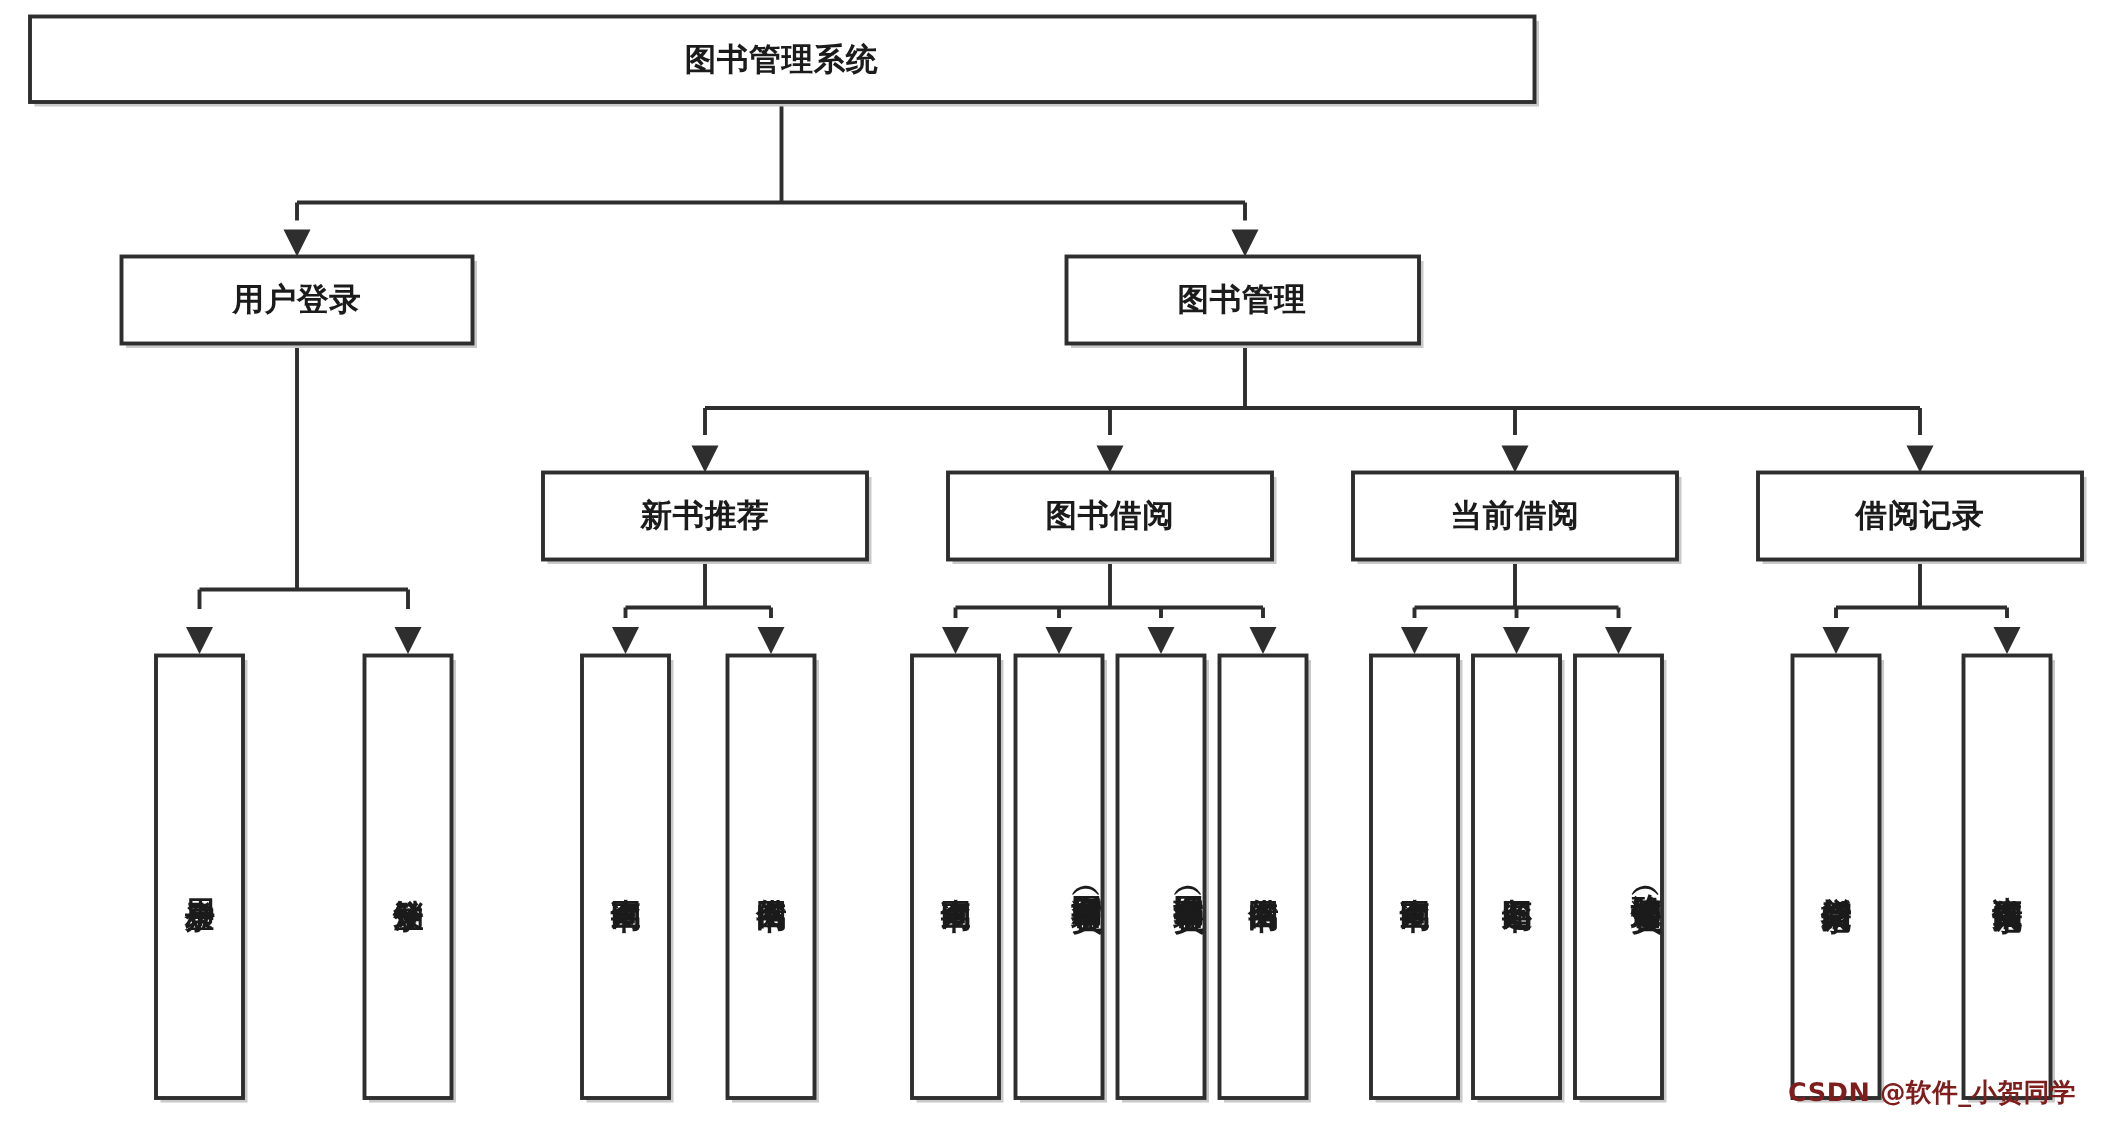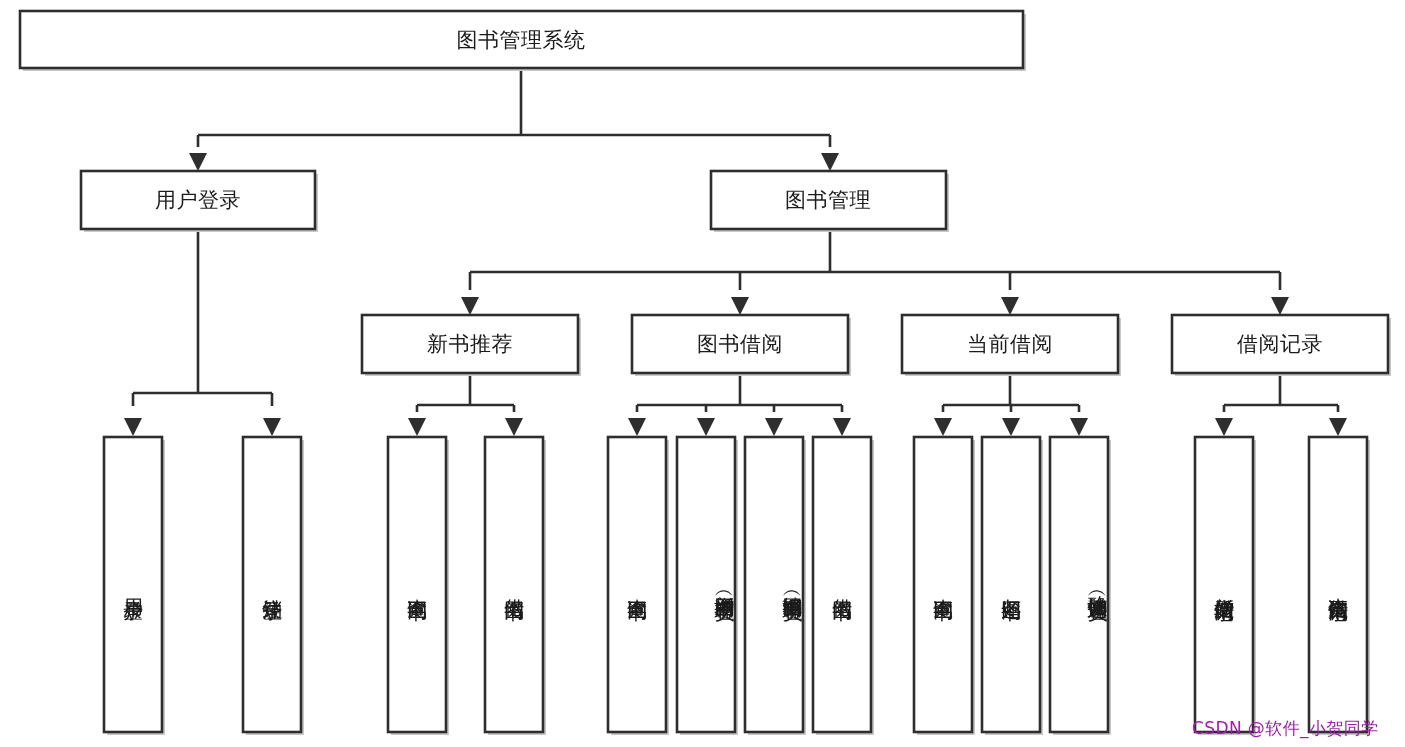--- a/index.html
+++ b/index.html
@@ -12,20 +12,21 @@
     width: 1405px;
     height: 747px;
     font-family: "DejaVu Sans", "Liberation Sans", sans-serif;
     overflow: hidden;
     position: relative;
   }
   #diagram-root {
     position: relative;
     width: 1405px;
     height: 618px;
+    font-weight: bold;
   }
   svg.diagram {
     display: block;
     width: 1405px;
     height: 747px;
   }
   .node-box {
     fill: #ffffff;
     stroke: #2e2e2e;
     stroke-width: 2.6;
@@ -66,21 +67,21 @@
     text-align: center;
     letter-spacing: 1px;
     white-space: nowrap;
     pointer-events: none;
     overflow: hidden;
   }
   .watermark {
     position: absolute;
     font-family: "DejaVu Sans", "Liberation Sans", sans-serif;
     font-size: 17px;
-    color: #a21caf;
+    color: #7f1d1d;
     white-space: nowrap;
     letter-spacing: 0.4px;
   }
 </style>
 </head>
 <body>
 
 <div id="diagram-root">
 
   <svg class="diagram" viewBox="0 0 1405 747" xmlns="http://www.w3.org/2000/svg">

